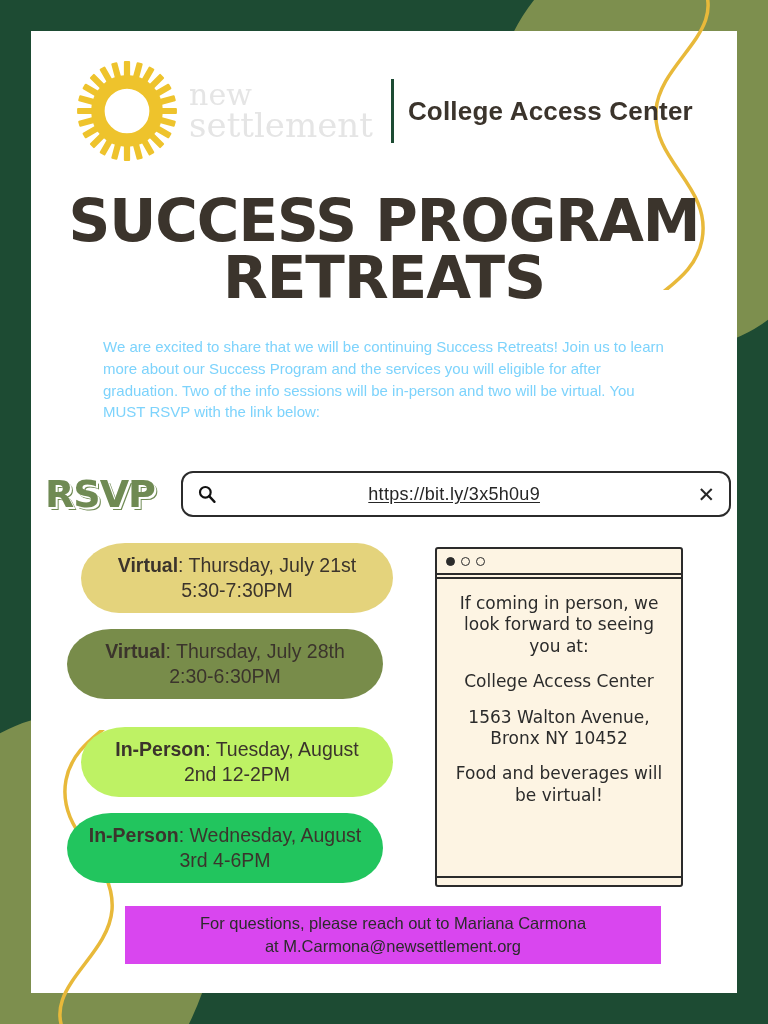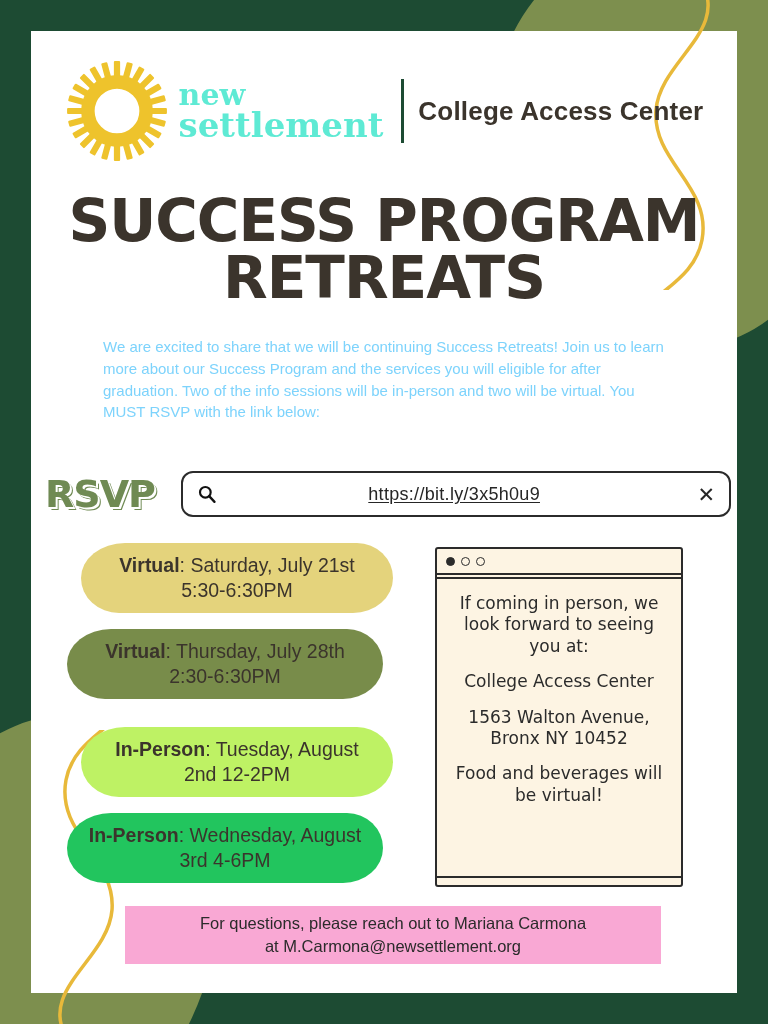--- a/index.html
+++ b/index.html
@@ -57,22 +57,22 @@
   
   .logo-row{
     position:absolute; left:0; top:28px; width:706px;
     display:flex; align-items:center; justify-content:center;
   }
   .sun{ width:104px; height:104px; flex:0 0 auto; }
   .brand{
     margin-left:10px;
     line-height:0.95;
     font-family:"DejaVu Serif", serif;
-    font-weight:bold;
-    color:#5eead4;
+    font-weight:normal;
+    color:#e5e5e5;
   }
   .brand .l1{ display:block; font-size:30px; letter-spacing:0px; }
   .brand .l2{ display:block; font-size:34px; letter-spacing:0px; }
   .divider{
     width:3px; height:64px; background:#1d4b33;
     margin:0 14px 0 18px; flex:0 0 auto;
   }
   .cac{
     font-size:26px; font-weight:bold; color:#3b342c;
     letter-spacing:0.2px; white-space:nowrap;
@@ -192,21 +192,21 @@
   .card-body p{ margin-bottom:14px; }
   .card-foot{
     position:absolute; left:0; right:0; bottom:4px;
     height:5px; border-top:2.5px solid #2b2b2b;
   }
 
   
   .footer{
     position:absolute; left:94px; top:875px;
     width:536px; height:58px;
-    background:#f9a8d4;
+    background:#d946ef;
     display:flex; align-items:center; justify-content:center;
     text-align:center;
   }
   .footer-text{
     font-size:16.5px; line-height:1.4; color:#2b2b2b;
   }
 </style>
 </head>
 <body>
 
@@ -286,21 +286,21 @@
           <circle cx="10" cy="10" r="6.4" fill="none" stroke="#111" stroke-width="2.6"></circle>
           <line x1="14.6" y1="14.6" x2="21" y2="21.4" stroke="#111" stroke-width="2.8" stroke-linecap="round"></line>
         </svg>
         <span class="url">https://bit.ly/3x5h0u9</span>
         <span class="xclose">✕</span>
       </div>
     </div>
 
     <div class="pills">
       <div class="pill p1">
-        <b>Virtual</b><span>: Saturday, July 21st 5:30-6:30PM</span>
+        <b>Virtual</b><span>: Thursday, July 21st 5:30-7:30PM</span>
       </div>
       <div class="pill p2">
         <b>Virtual</b><span>: Thursday, July 28th 2:30-6:30PM</span>
       </div>
       <div class="pill p3">
         <b>In-Person</b><span>: Tuesday, August 2nd 12-2PM</span>
       </div>
       <div class="pill p4">
         <b>In-Person</b><span>: Wednesday, August 3rd 4-6PM</span>
       </div>

